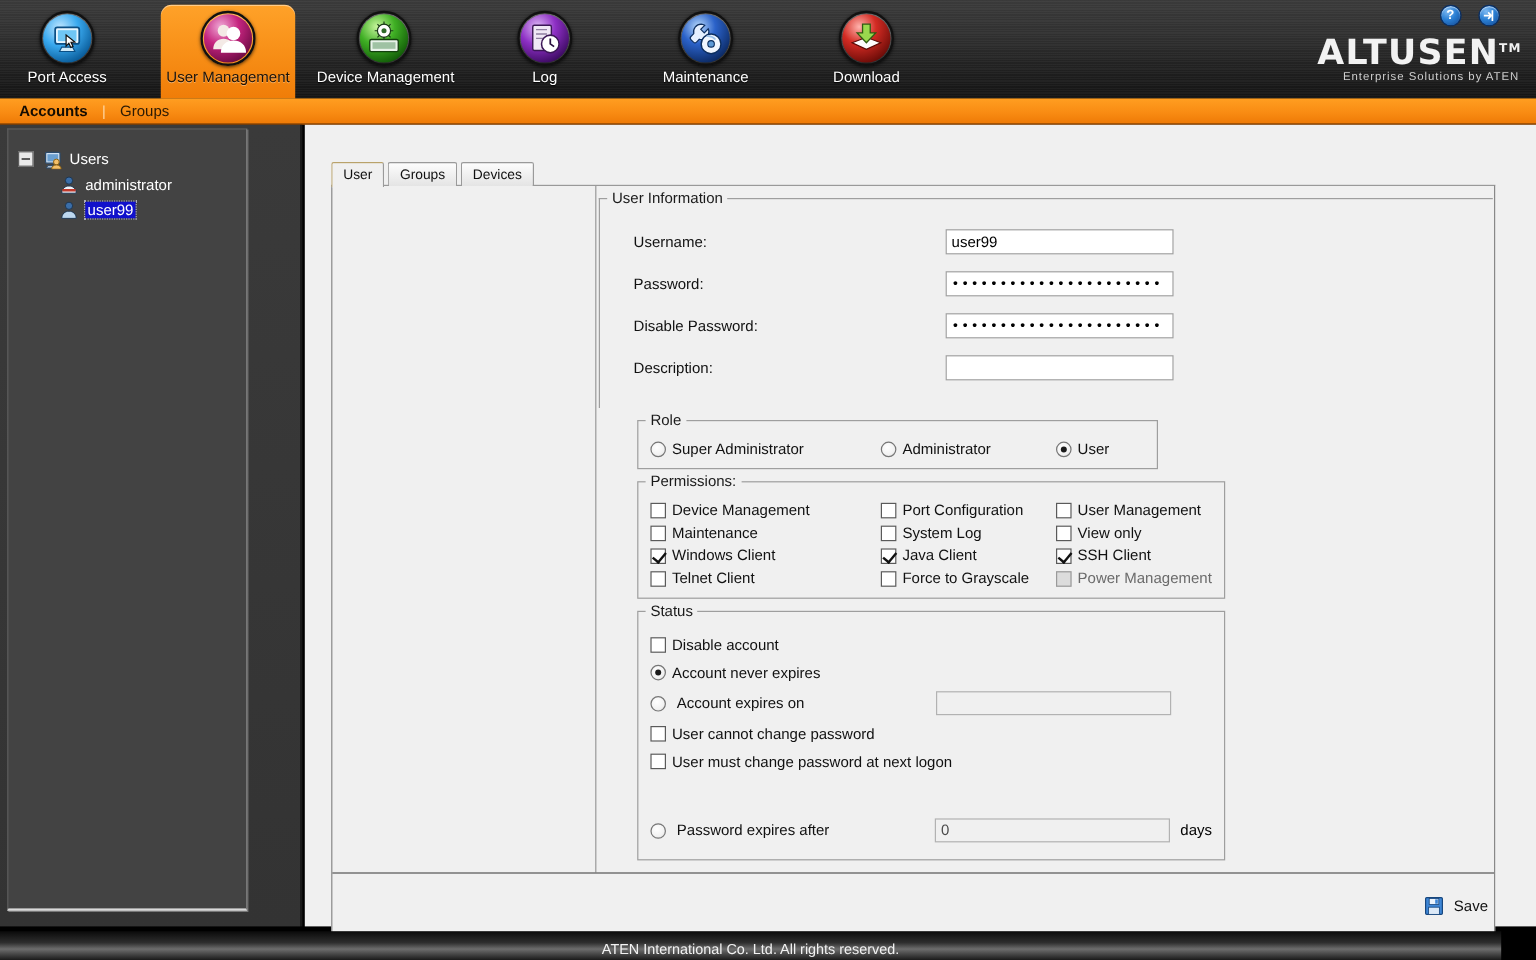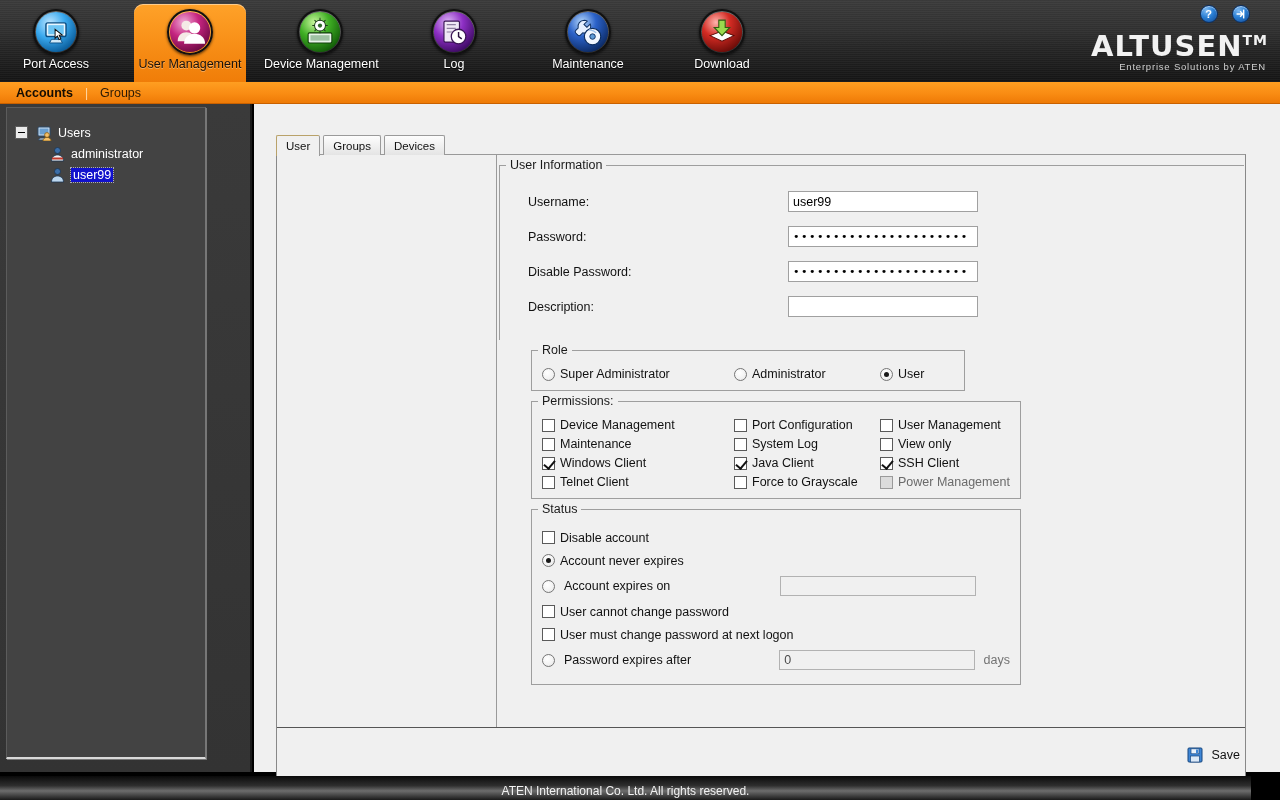--- a/index.html
+++ b/index.html
@@ -54,21 +54,21 @@
     border: 1px solid #0a2f63;
     box-shadow: inset 0 1px 1px rgba(255,255,255,.6);
     color: #fff; font-size: 11px; font-weight: bold; line-height: 17px; text-align: center;
     position: relative;
   }
   .logo-text {
     font-size: 29px; font-weight: bold; color: #f2f2f2; letter-spacing: 1px;
     font-family: "DejaVu Sans", sans-serif; line-height: 29px;
     padding-right: 4px;
   }
-  .logo-text sup { font-size: 14px; vertical-align: super; }
+  .logo-text sup { font-size: 10px; vertical-align: super; }
   .logo-sub {
     font-size: 9.5px; color: #cfcfcf; letter-spacing: .8px; line-height: 12px;
     padding-right: 6px;
   }
 
   
   .subnav {
     position: absolute; left: 0; top: 82px; width: 1280px; height: 22px;
     background: linear-gradient(180deg, #ff9e21 0%, #f98c13 55%, #ee7a06 100%);
     border-bottom: 1px solid #c96100;
@@ -181,21 +181,21 @@
   .permgrid { display: grid; grid-template-columns: 192px 146px 1fr; row-gap: 5px; }
   .rolegrid { display: grid; grid-template-columns: 192px 146px 1fr; }
 
   .statusrow { display: flex; align-items: center; height: 23px; }
   .statuslabel { font-size: 12.5px; color: #111; }
   .st-input {
     width: 196px; height: 20px; border: 1px solid #b2b2b2; background: #f0f0f0;
     font-size: 12.5px; color: #4b4b4b; padding: 0 4px; font-family: "Liberation Sans", sans-serif;
     margin-left: 8px; outline: none;
   }
-  .days { font-size: 12.5px; color: #737373; margin-left: 9px; }
+  .days { font-size: 12.5px; color: #000000; margin-left: 9px; }
 
   
   .saverow {
     position: absolute; right: 40px; top: 643px; display: flex; align-items: center;
     cursor: pointer;
   }
   .saveicon { width: 16px; height: 16px; margin-right: 9px; }
   .savetext { font-size: 12.5px; color: #111; }
 
   
@@ -556,21 +556,21 @@
               </div>
 
               <div class="statusrow">
                 <label class="opt">
                   <span class="cbox"></span>
                   <span class="statuslabel">User must change password at next logon</span>
                 </label>
               </div>
 
 
-              <div class="statusrow" style="height:28px;">
+              <div class="statusrow" style="height:28px;margin-top:32px;">
                 <label class="opt" style="width:230px;">
                   <span class="radio"></span>
                   <span class="statuslabel" style="margin-left:4px;">Password expires after</span>
                 </label>
                 <input class="st-input" value="0" style="">
                 <span class="days">days</span>
               </div>
 
             </div>
           </div>

